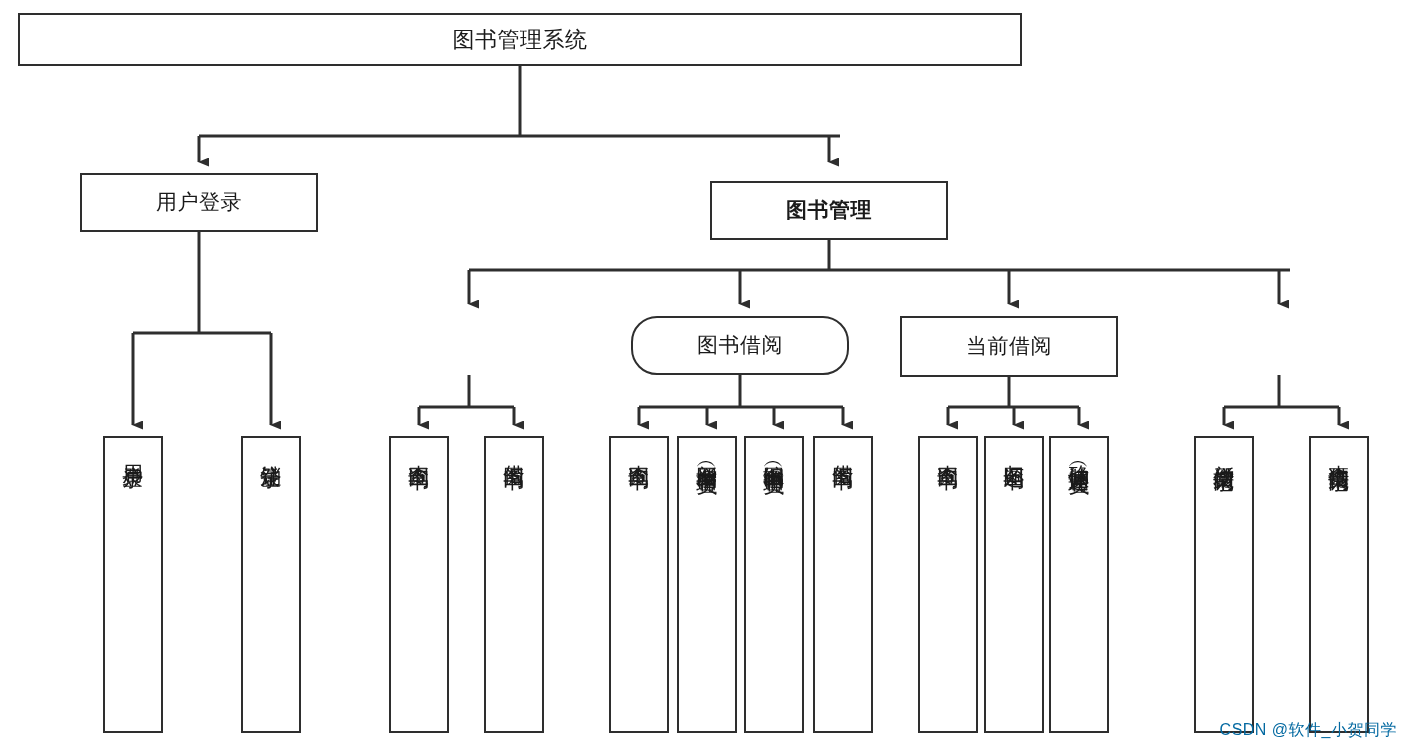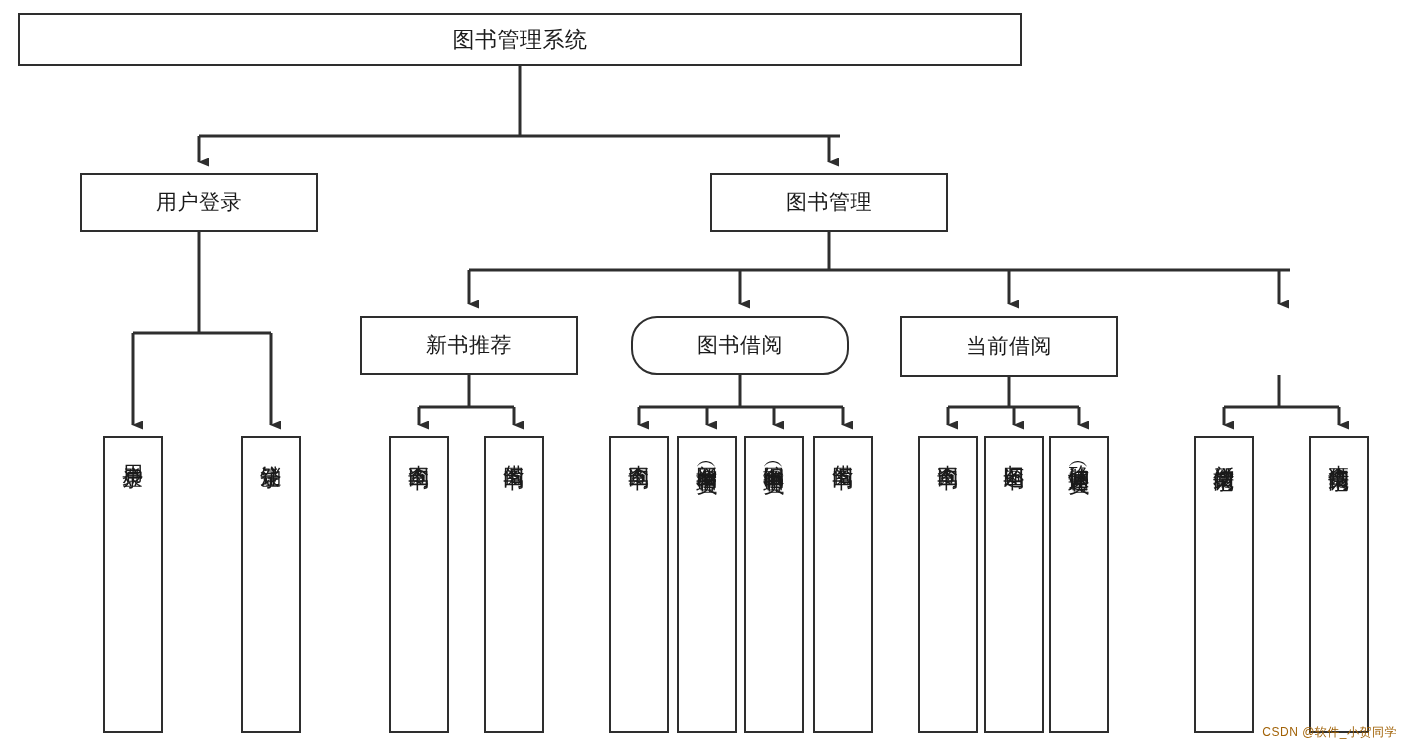--- a/index.html
+++ b/index.html
@@ -56,22 +56,22 @@
     text-orientation: upright;
     font-size: 21px;
     line-height: 1.22;
     letter-spacing: 1.5px;
     white-space: nowrap;
   }
   .watermark {
     position: absolute;
     right: 8px;
     bottom: 6px;
-    font-size: 12px;
-    color: #a16207;
+    font-size: 16px;
+    color: #0369a1;
     letter-spacing: 0.5px;
     z-index: 3;
     white-space: nowrap;
   }
 </style>
 </head>
 <body>
 
 <div id="canvas">
 
@@ -126,27 +126,24 @@
     </g>
   </svg>
 
   <div class="node root h" style="left:18px; top:13px; width:1004px; height:53px;">
     <span class="lbl">图书管理系统</span>
   </div>
 
   <div class="node h" style="left:80px; top:173px; width:238px; height:59px;">
     <span class="lbl">用户登录</span>
   </div>
-  <div class="node h" style="left:710px; top:173px; width:238px; height:59px;">
+  <div class="node h" style="left:710px; top:181px; width:238px; height:59px;font-weight:bold;">
     <span class="lbl">图书管理</span>
   </div>
 
-  <div class="node h" style="left:360px; top:316px; width:218px; height:59px;">
-    <span class="lbl">新书推荐</span>
-  </div>
   <div class="node h" style="left:631px; top:316px; width:218px; height:59px;border-radius:26px;">
     <span class="lbl">图书借阅</span>
   </div>
   <div class="node h" style="left:900px; top:316px; width:218px; height:61px;">
     <span class="lbl">当前借阅</span>
   </div>
 
   <div class="node v" style="left:103px; top:436px; width:60px; height:297px;">
     <span class="lbl">用户登录</span>
   </div>

